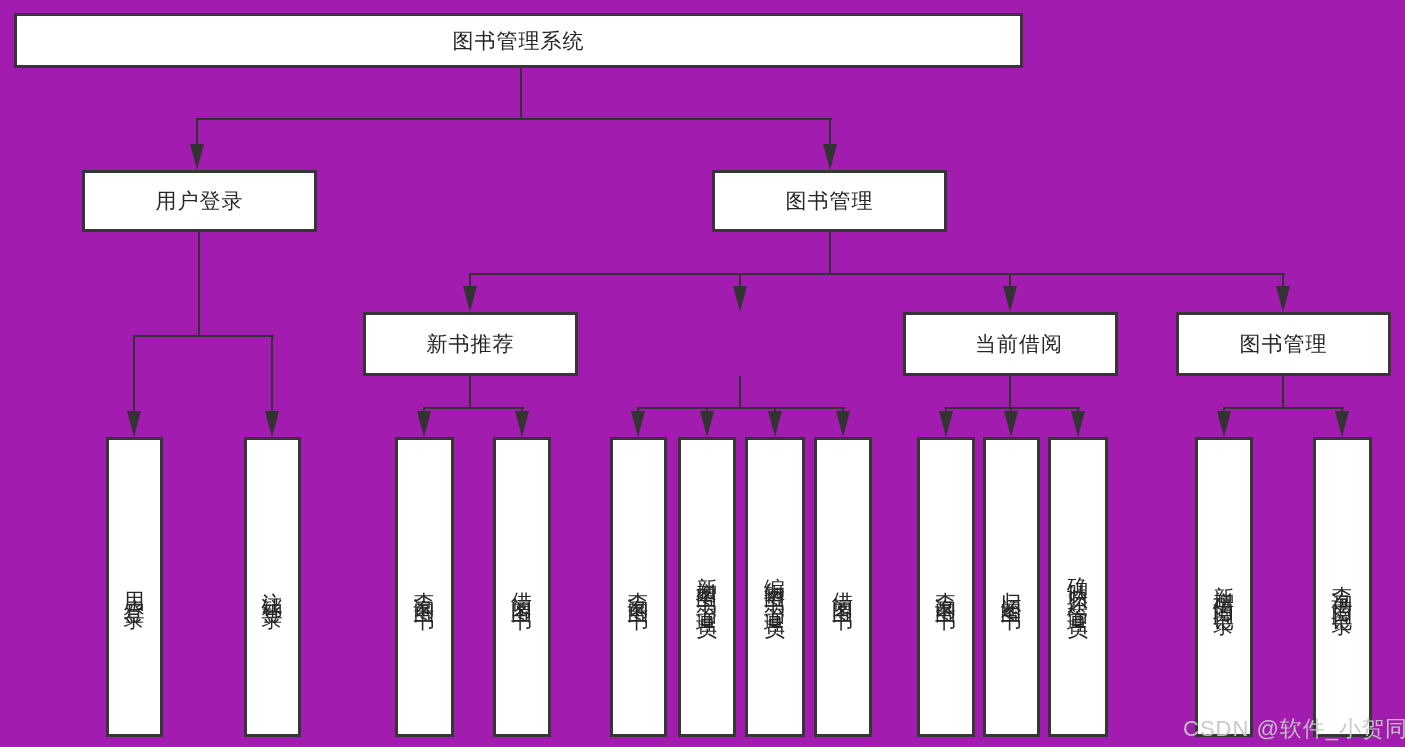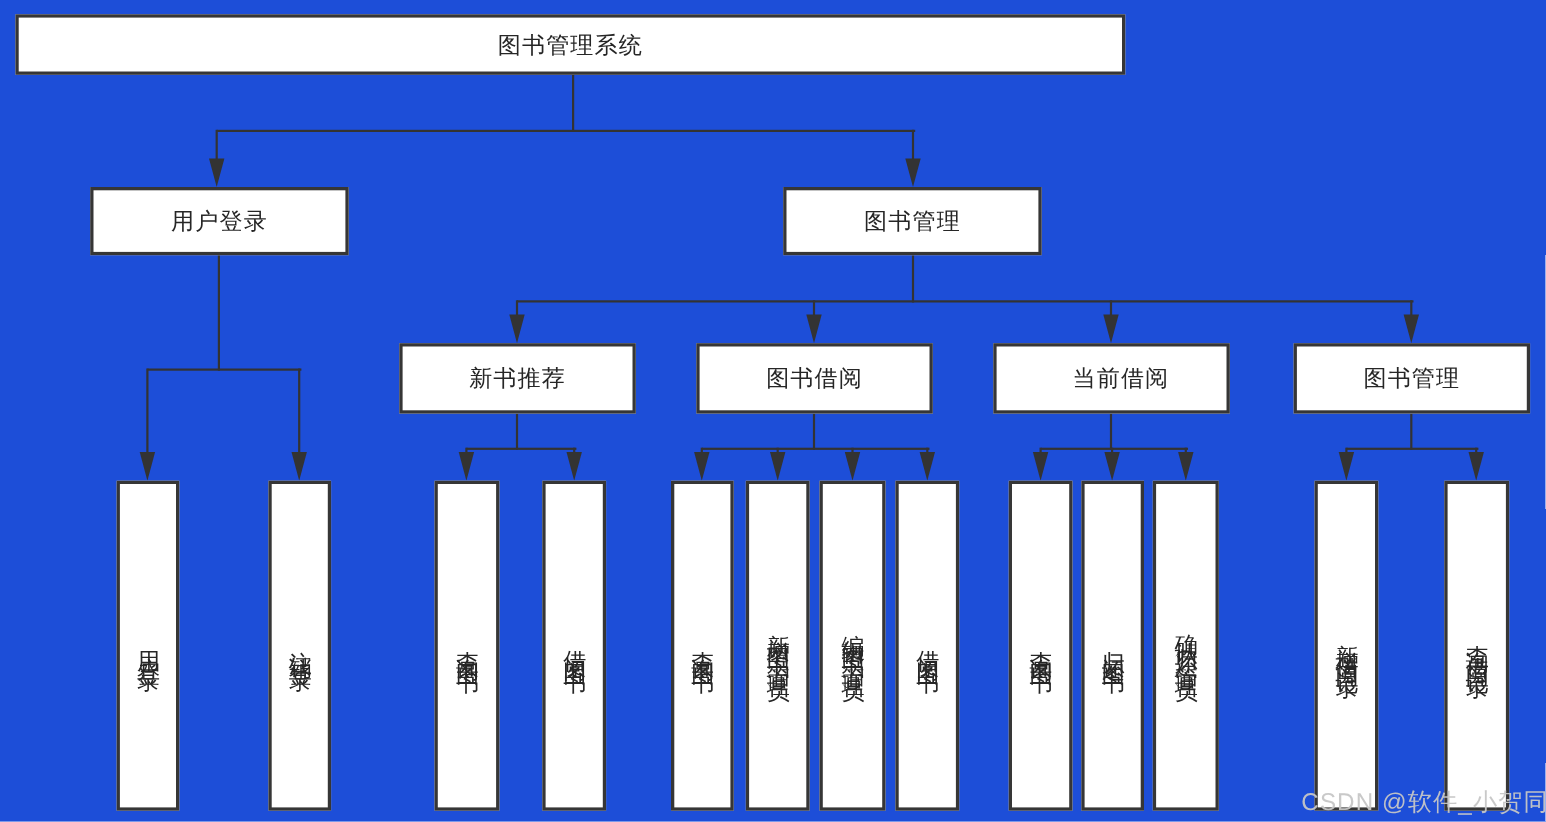--- a/index.html
+++ b/index.html
@@ -1,20 +1,20 @@
 <!DOCTYPE html>
 <html><head>
 <meta charset="utf-8">
 <style>
   html, body { margin: 0; padding: 0; background: #ffffff; }
   .canvas {
     position: relative;
     width: 1405px;
     height: 747px;
-    background: #1d4ed8;
+    background: #a21caf;
     overflow: hidden;
     font-family: "Liberation Sans", "DejaVu Sans", sans-serif;
     color: #222222;
   }
   .box {
     position: absolute;
     background: #ffffff;
     border: 3px solid #363636;
     box-sizing: border-box;
     display: flex;
@@ -73,23 +73,20 @@
 
   <div class="box" style="left:82px; top:170px; width:235px; height:62px;">
     <span class="lbl">用户登录</span>
   </div>
   <div class="box" style="left:363px; top:312px; width:215px; height:64px;">
     <span class="lbl">新书推荐</span>
   </div>
 
   <div class="box" style="left:712px; top:170px; width:235px; height:62px;">
     <span class="lbl">图书管理</span>
-  </div>
-  <div class="box" style="left:633px; top:312px; width:215px; height:64px;">
-    <span class="lbl">图书借阅</span>
   </div>
   <div class="box" style="left:903px; top:312px; width:215px; height:64px;padding-left:17px;">
     <span class="lbl">当前借阅</span>
   </div>
   <div class="box" style="left:1176px; top:312px; width:215px; height:64px;">
     <span class="lbl">图书管理</span>
   </div>
 
   <div class="box vert" style="left:106px; top:437px; width:57px; height:300px;">
     <span class="lbl">用户登录</span>

